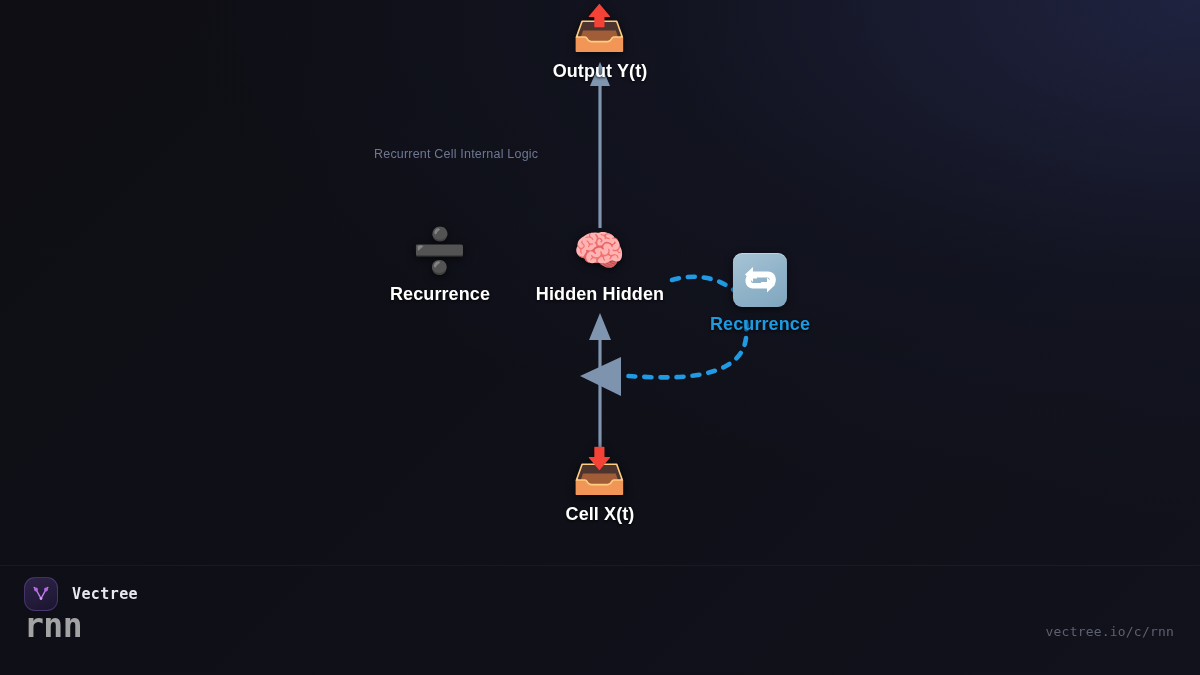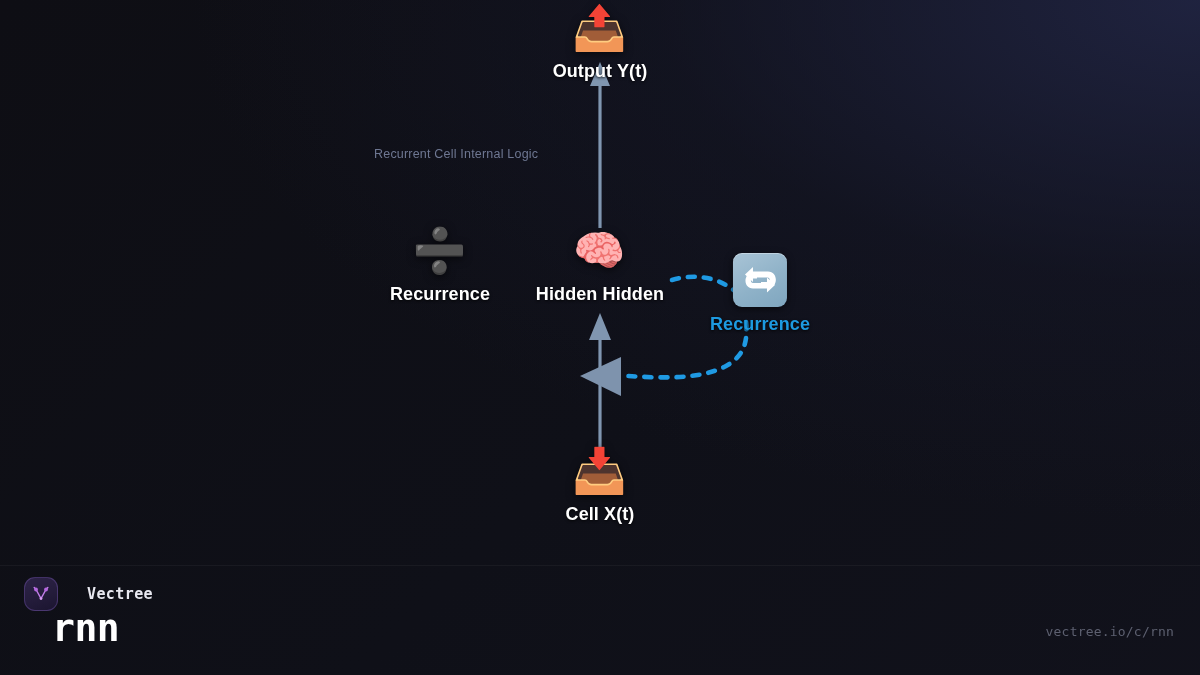--- a/index.html
+++ b/index.html
@@ -72,46 +72,45 @@
   
   #footer-divider {
     position:absolute; left:0; right:0; top:565px;
     height:1px; background:rgba(255,255,255,0.045);
   }
   #footer {
     position:absolute; left:0; right:0; bottom:0; top:566px;
   }
   #brand {
     position:absolute; left:24px; top:11px;
-    display:flex; align-items:center; gap:29px;
+    display:flex; align-items:center; gap:14px;
   }
   #brand-logo {
     width:34px; height:34px;
     border-radius:11px;
     background:linear-gradient(160deg,#2d2347 0%,#241c3b 55%,#1b1530 100%);
     border:1px solid rgba(150,110,220,0.30);
     display:flex; align-items:center; justify-content:center;
     flex:none;
   }
   #brand-name {
     font-family:"DejaVu Sans Mono","Liberation Mono",monospace;
     font-size:15px;
     font-weight:bold;
     color:#e8e8f0;
     letter-spacing:0.4px;
   }
   #page-title {
     position:absolute; left:24px; top:43px;
     font-family:"DejaVu Sans Mono","Liberation Mono",monospace;
-    font-size:38px;
+    font-size:33px;
     font-weight:bold;
-    color:#ffffff;
+    color:#a3a3a3;
     letter-spacing:-0.5px;
     line-height:1;
-    margin-left:28px;
   }
   #footer-url {
     position:absolute; right:26px; top:58px;
     font-family:"DejaVu Sans Mono","Liberation Mono",monospace;
     font-size:13px;
     color:#5d6070;
     letter-spacing:0.2px;
     text-align:right;
   }
 </style>

